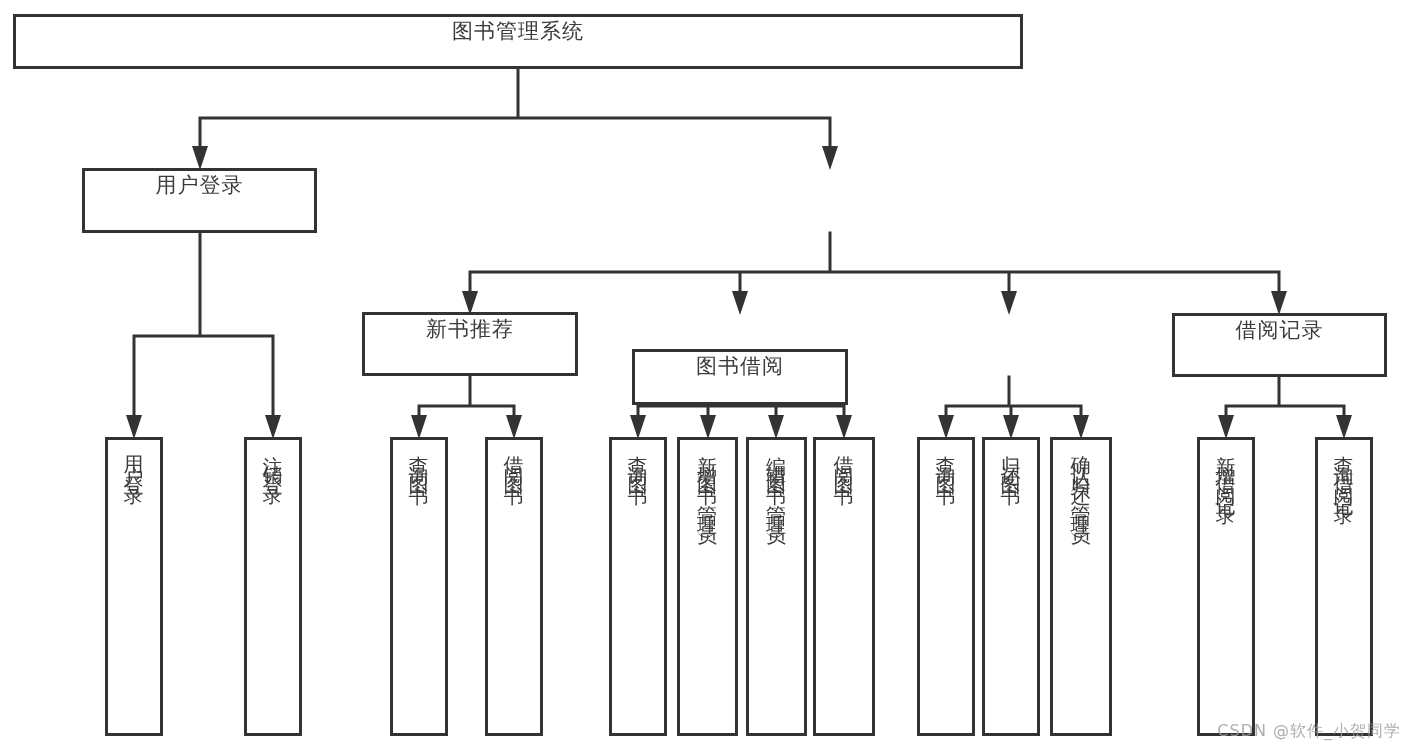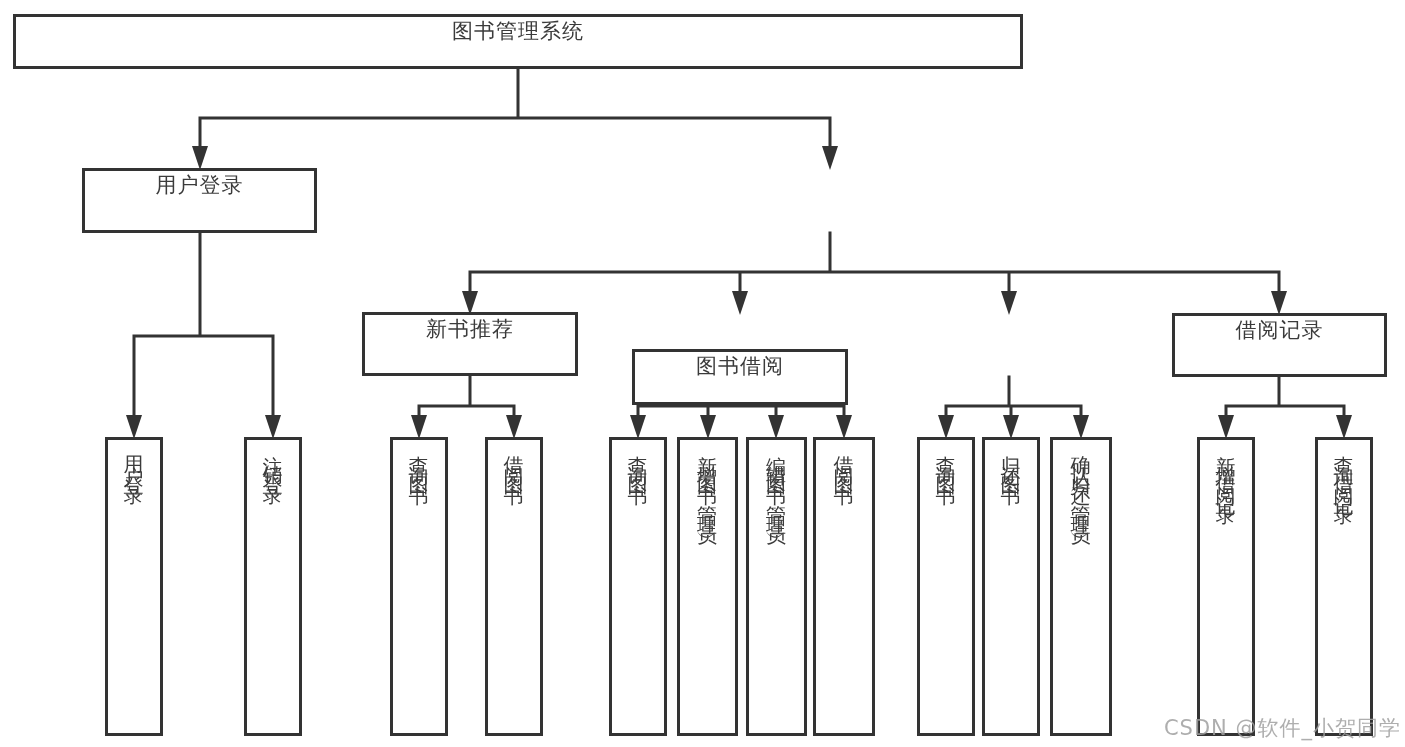--- a/index.html
+++ b/index.html
@@ -41,21 +41,21 @@
     text-orientation: mixed;
     font-size: 20px;
     letter-spacing: 10px;
     line-height: 1.1;
   }
 
   .watermark {
     position: absolute;
     right: 4px;
     bottom: 5px;
-    font-size: 21px;
+    font-size: 16px;
     color: var(--wm, #a0a0a0);
     opacity: 0.85;
     letter-spacing: 1px;
     white-space: nowrap;
   }
 </style>
 </head>
 <body>
 
 <div class="canvas">

